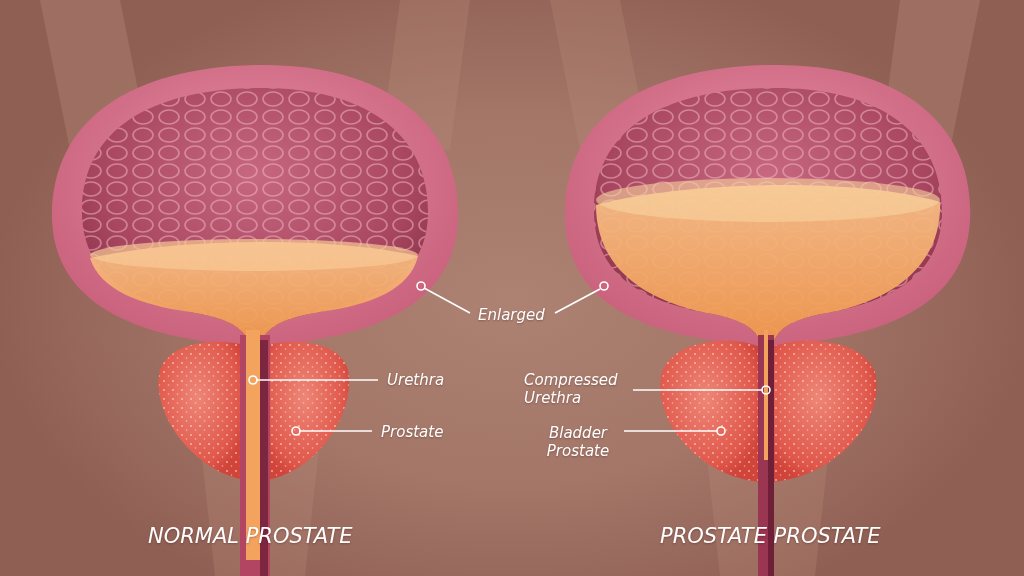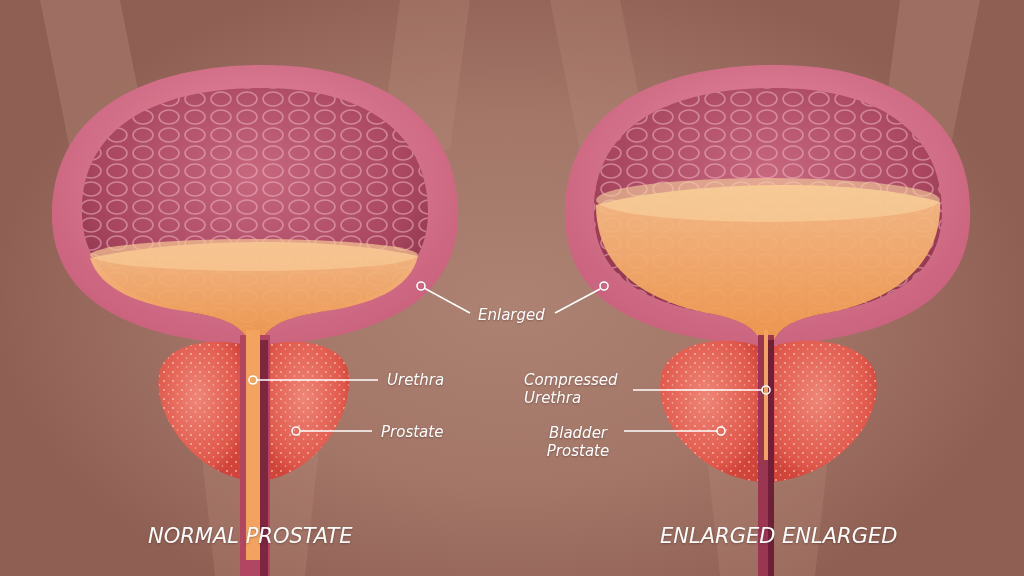--- a/index.html
+++ b/index.html
@@ -138,14 +138,14 @@
   <div class="label" style="left:524px; top:371px; text-align:left; width:108px;">
     <div>Compressed</div>
     <div>Urethra</div>
   </div>
   <div class="label" style="left:536px; top:424px; text-align:center; width:84px;">
     <div>Bladder</div>
     <div>Prostate</div>
   </div>
 
   <div class="caption" style="left:148px;">NORMAL PROSTATE</div>
-  <div class="caption" style="left:660px;">ENLARGED ENLARGED</div>
+  <div class="caption" style="left:660px;">PROSTATE PROSTATE</div>
 </div>
 
 </body></html>

